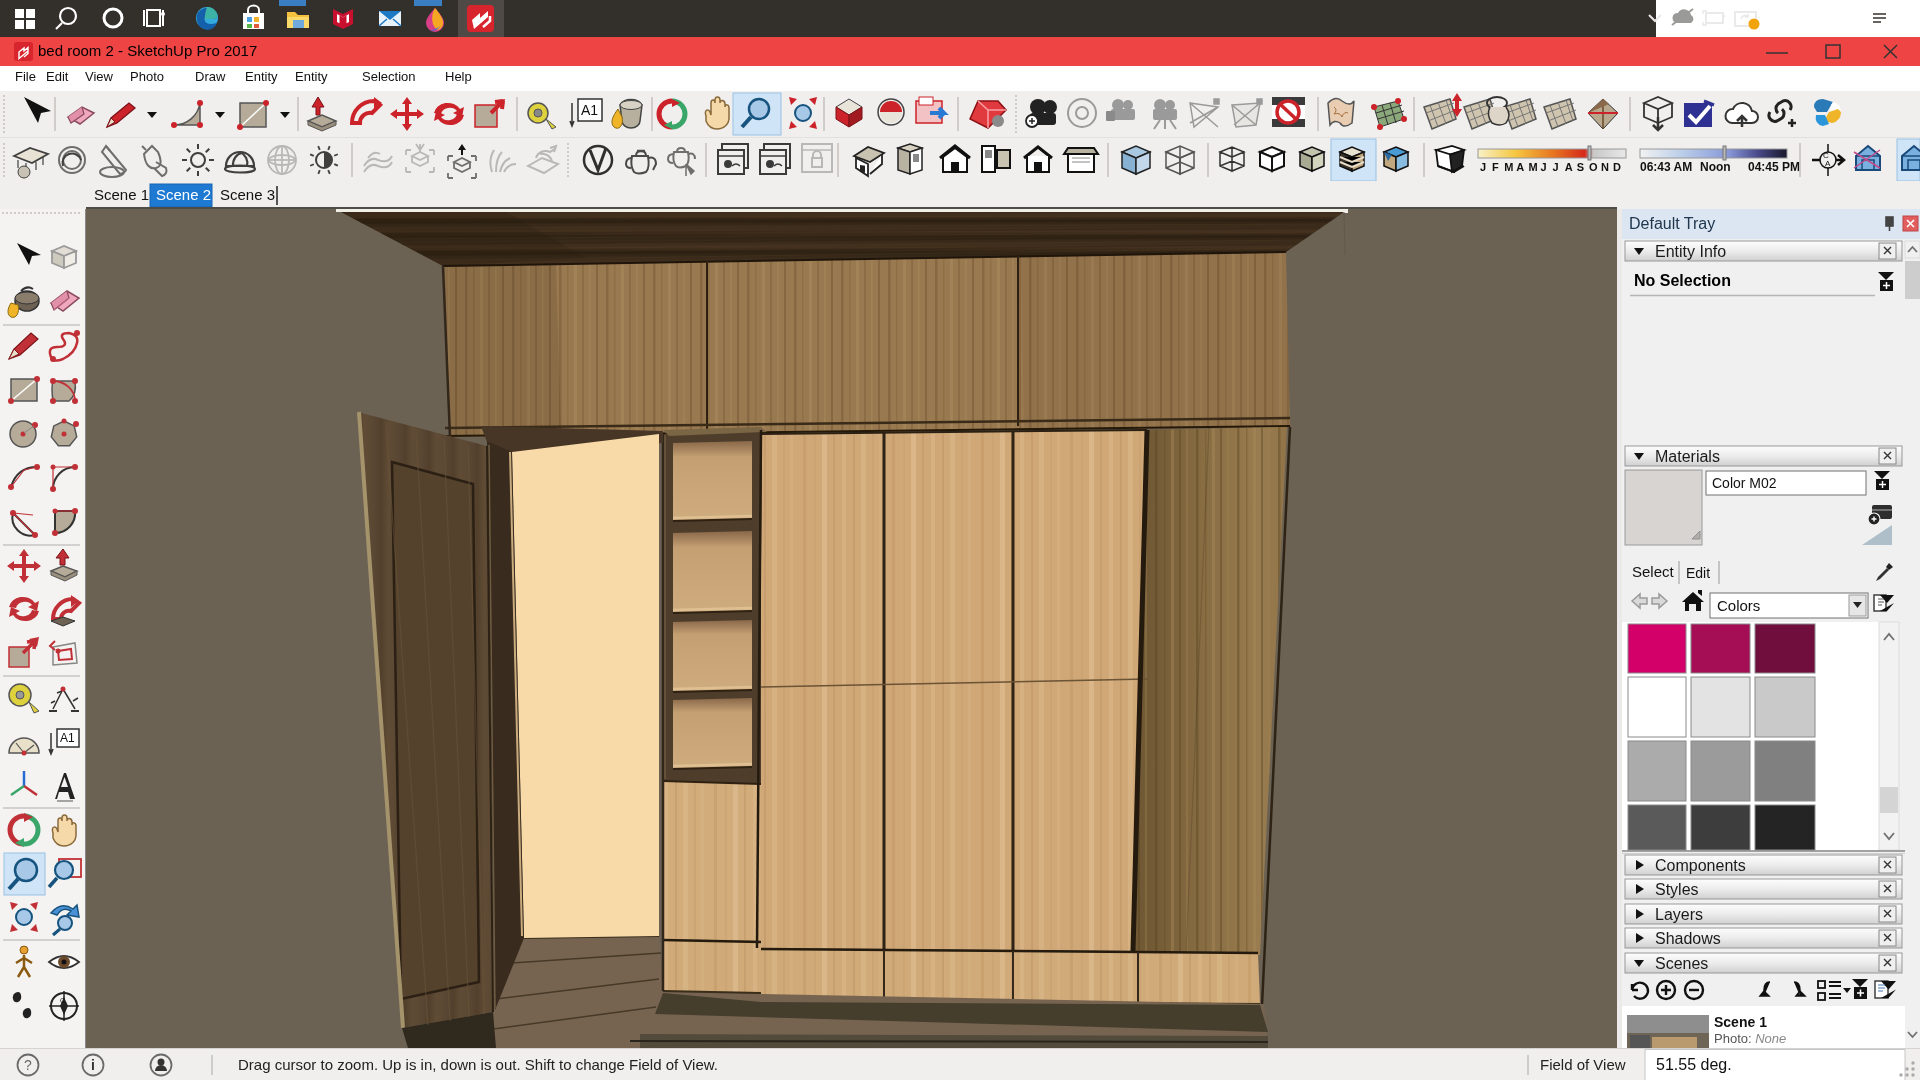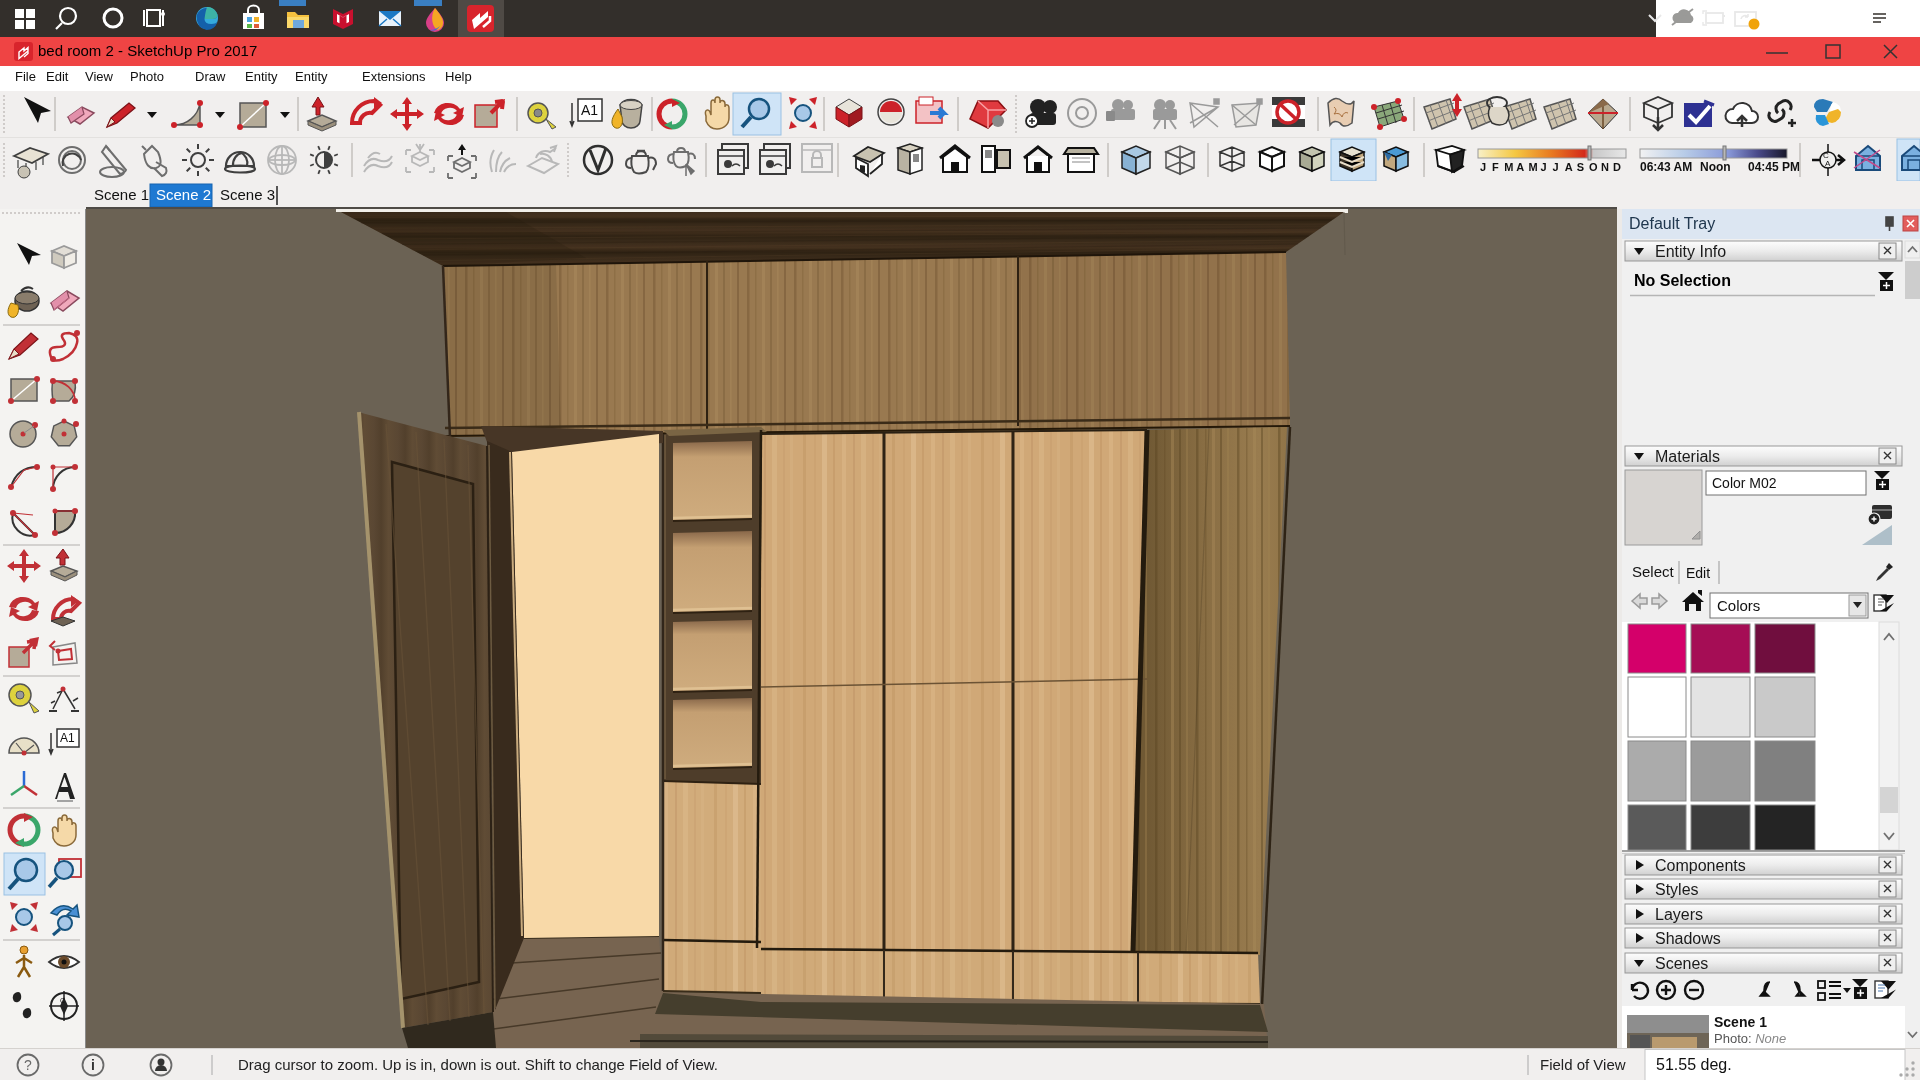--- a/index.html
+++ b/index.html
@@ -124,21 +124,21 @@
       </svg>
     </div>
   <div id="menubar" class="abs">
     <span style="left:15px">File</span>
     <span style="left:46px">Edit</span>
     <span style="left:85px">View</span>
     <span style="left:130px">Photo</span>
     <span style="left:195px">Draw</span>
     <span style="left:245px">Entity</span>
     <span style="left:295px">Entity</span>
-    <span style="left:362px">Extensions</span>
+    <span style="left:362px">Selection</span>
     <span style="left:445px">Help</span>
   </div>
   <div id="toolbar1" class="abs">
       <svg class="abs" style="left:0;top:0" width="1920" height="46">
         <line x1="4" y1="4" x2="4" y2="42" stroke="#c3c0bd" stroke-width="1.5" stroke-dasharray="2,2"></line>
         <path d="M24 6 l14 26 l3 -10 l10 -2 z" fill="#111"></path>
         <line x1="55" y1="6" x2="55" y2="40" stroke="#c3c0bd" stroke-width="1.5"></line>
         <g transform="translate(64,12)">
           <path d="M4 14 l14 -10 l12 6 l-14 11 z" fill="#f0a9bc" stroke="#8a4a5e" stroke-width="1.5"></path>
           <path d="M4 14 l3 6 l13 -9 l-2 -7" fill="#e290aa" stroke="#8a4a5e" stroke-width="1.2"></path>

